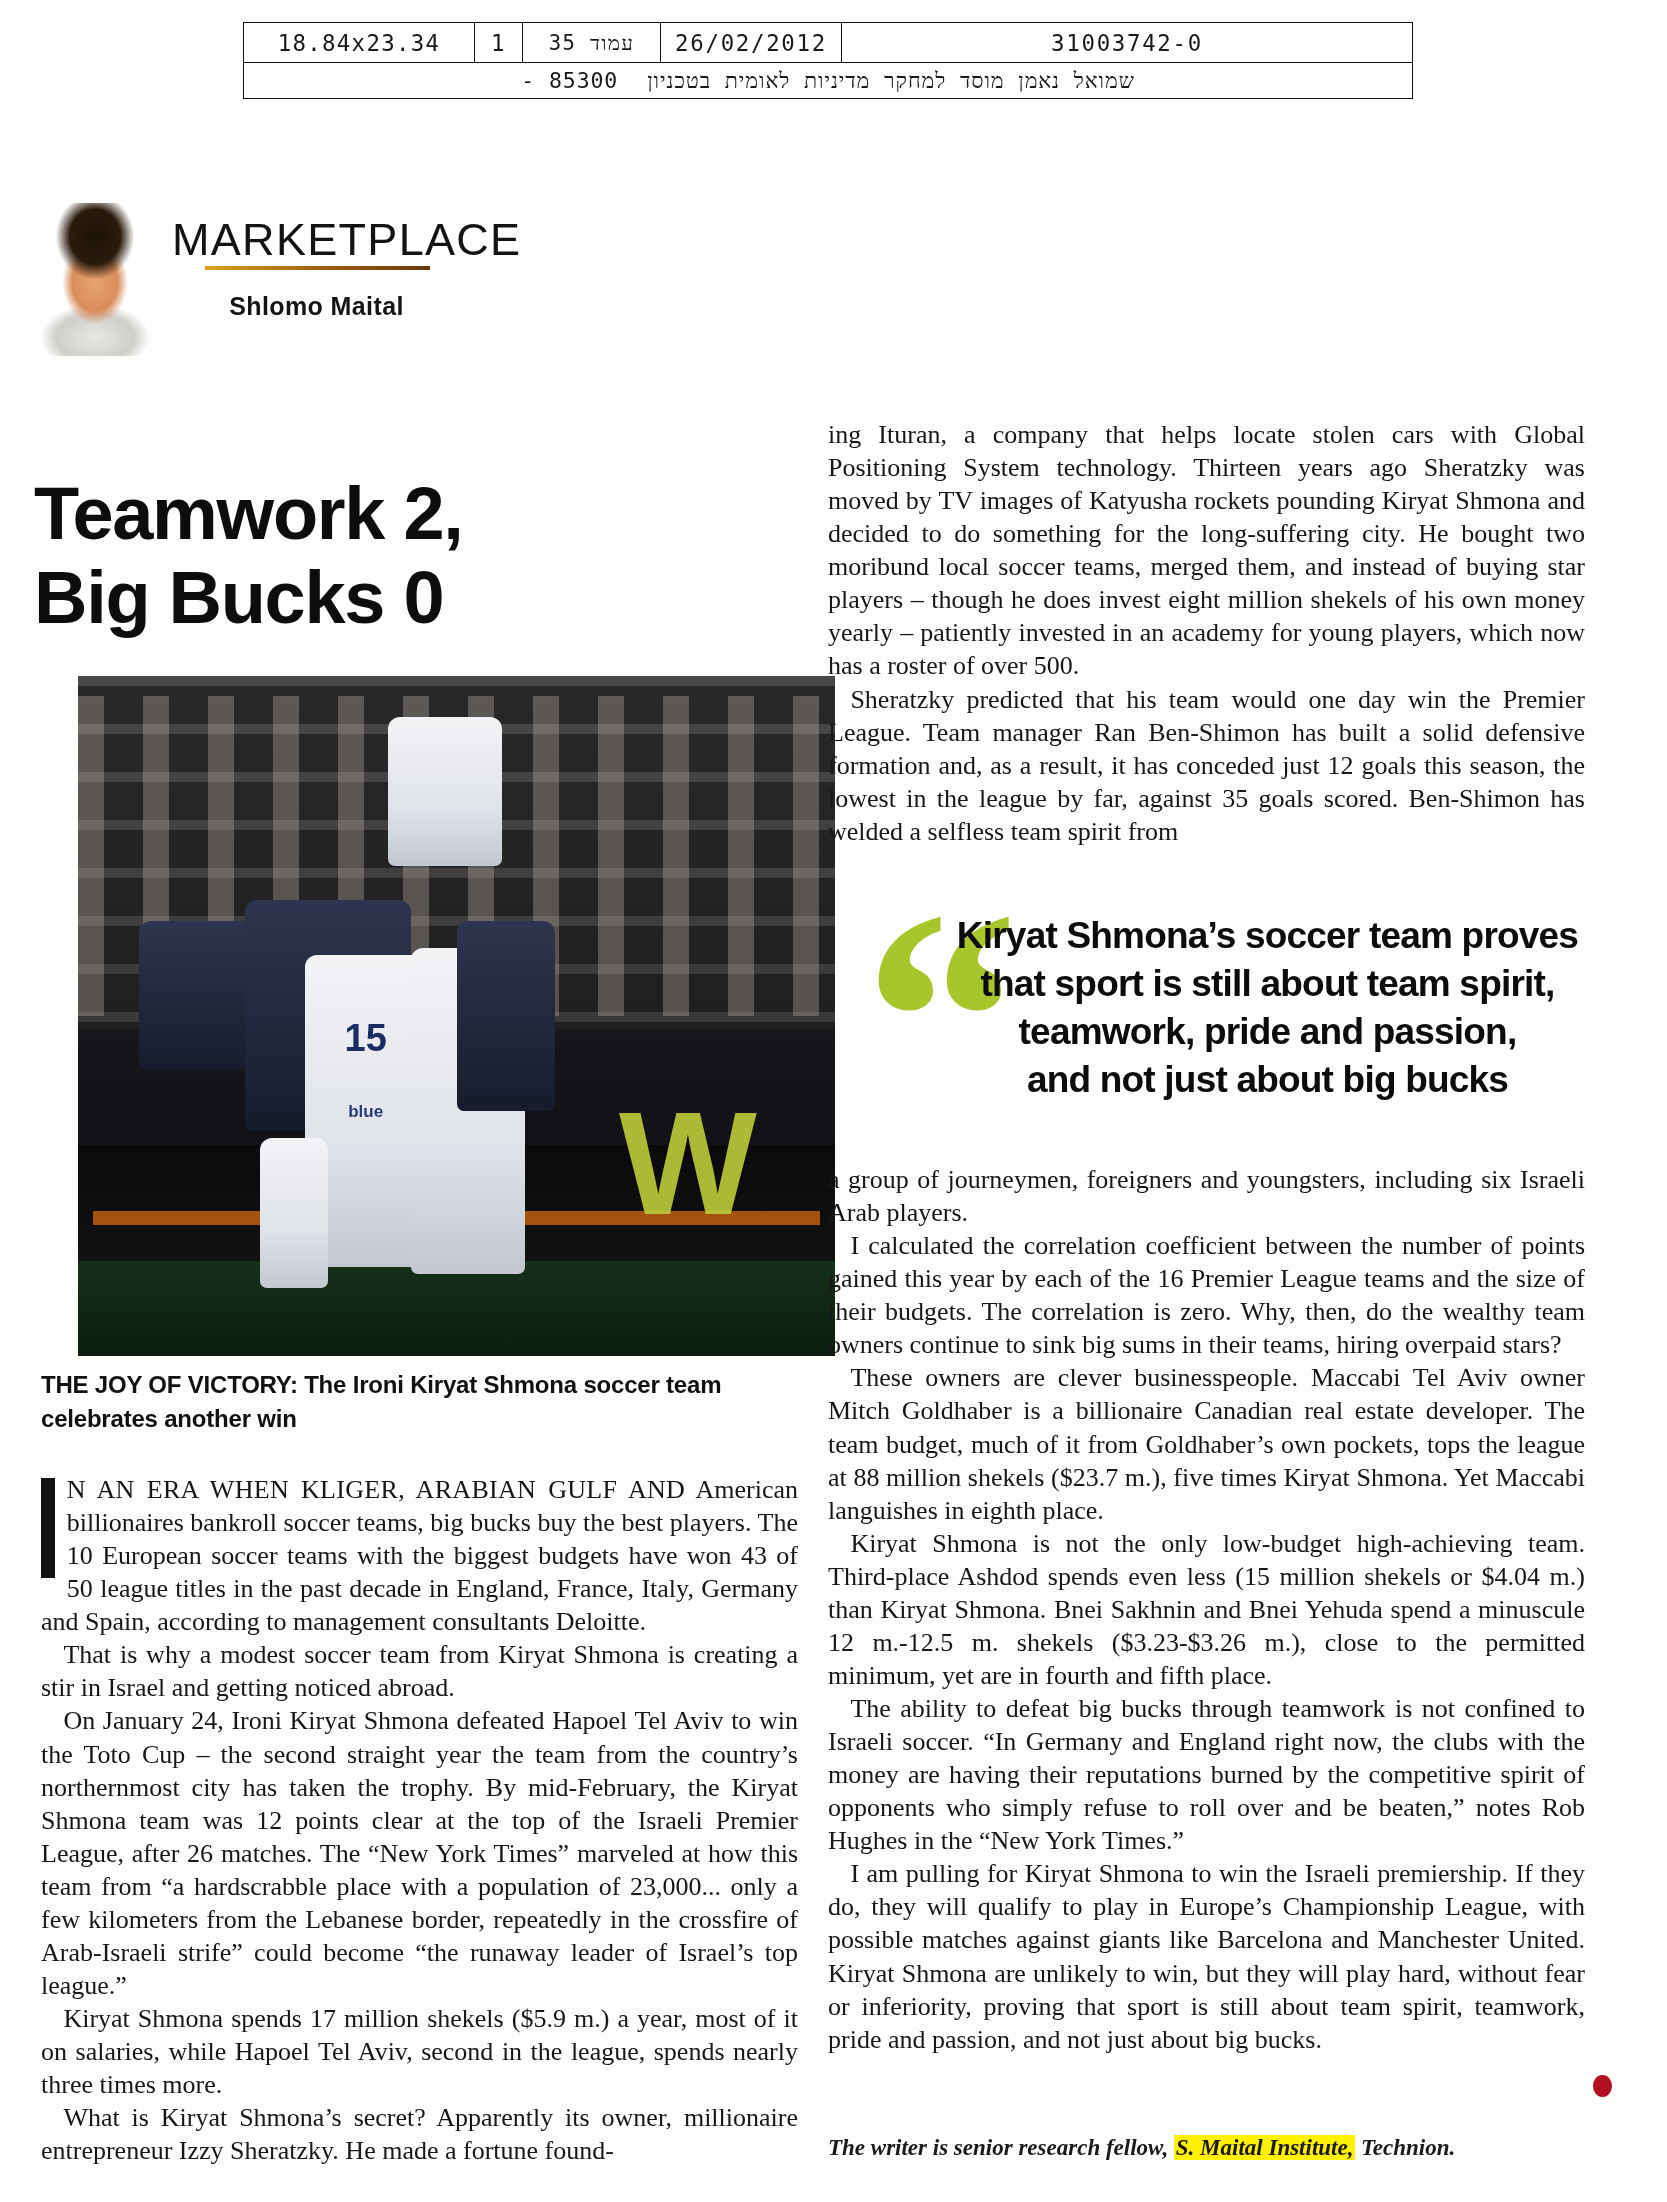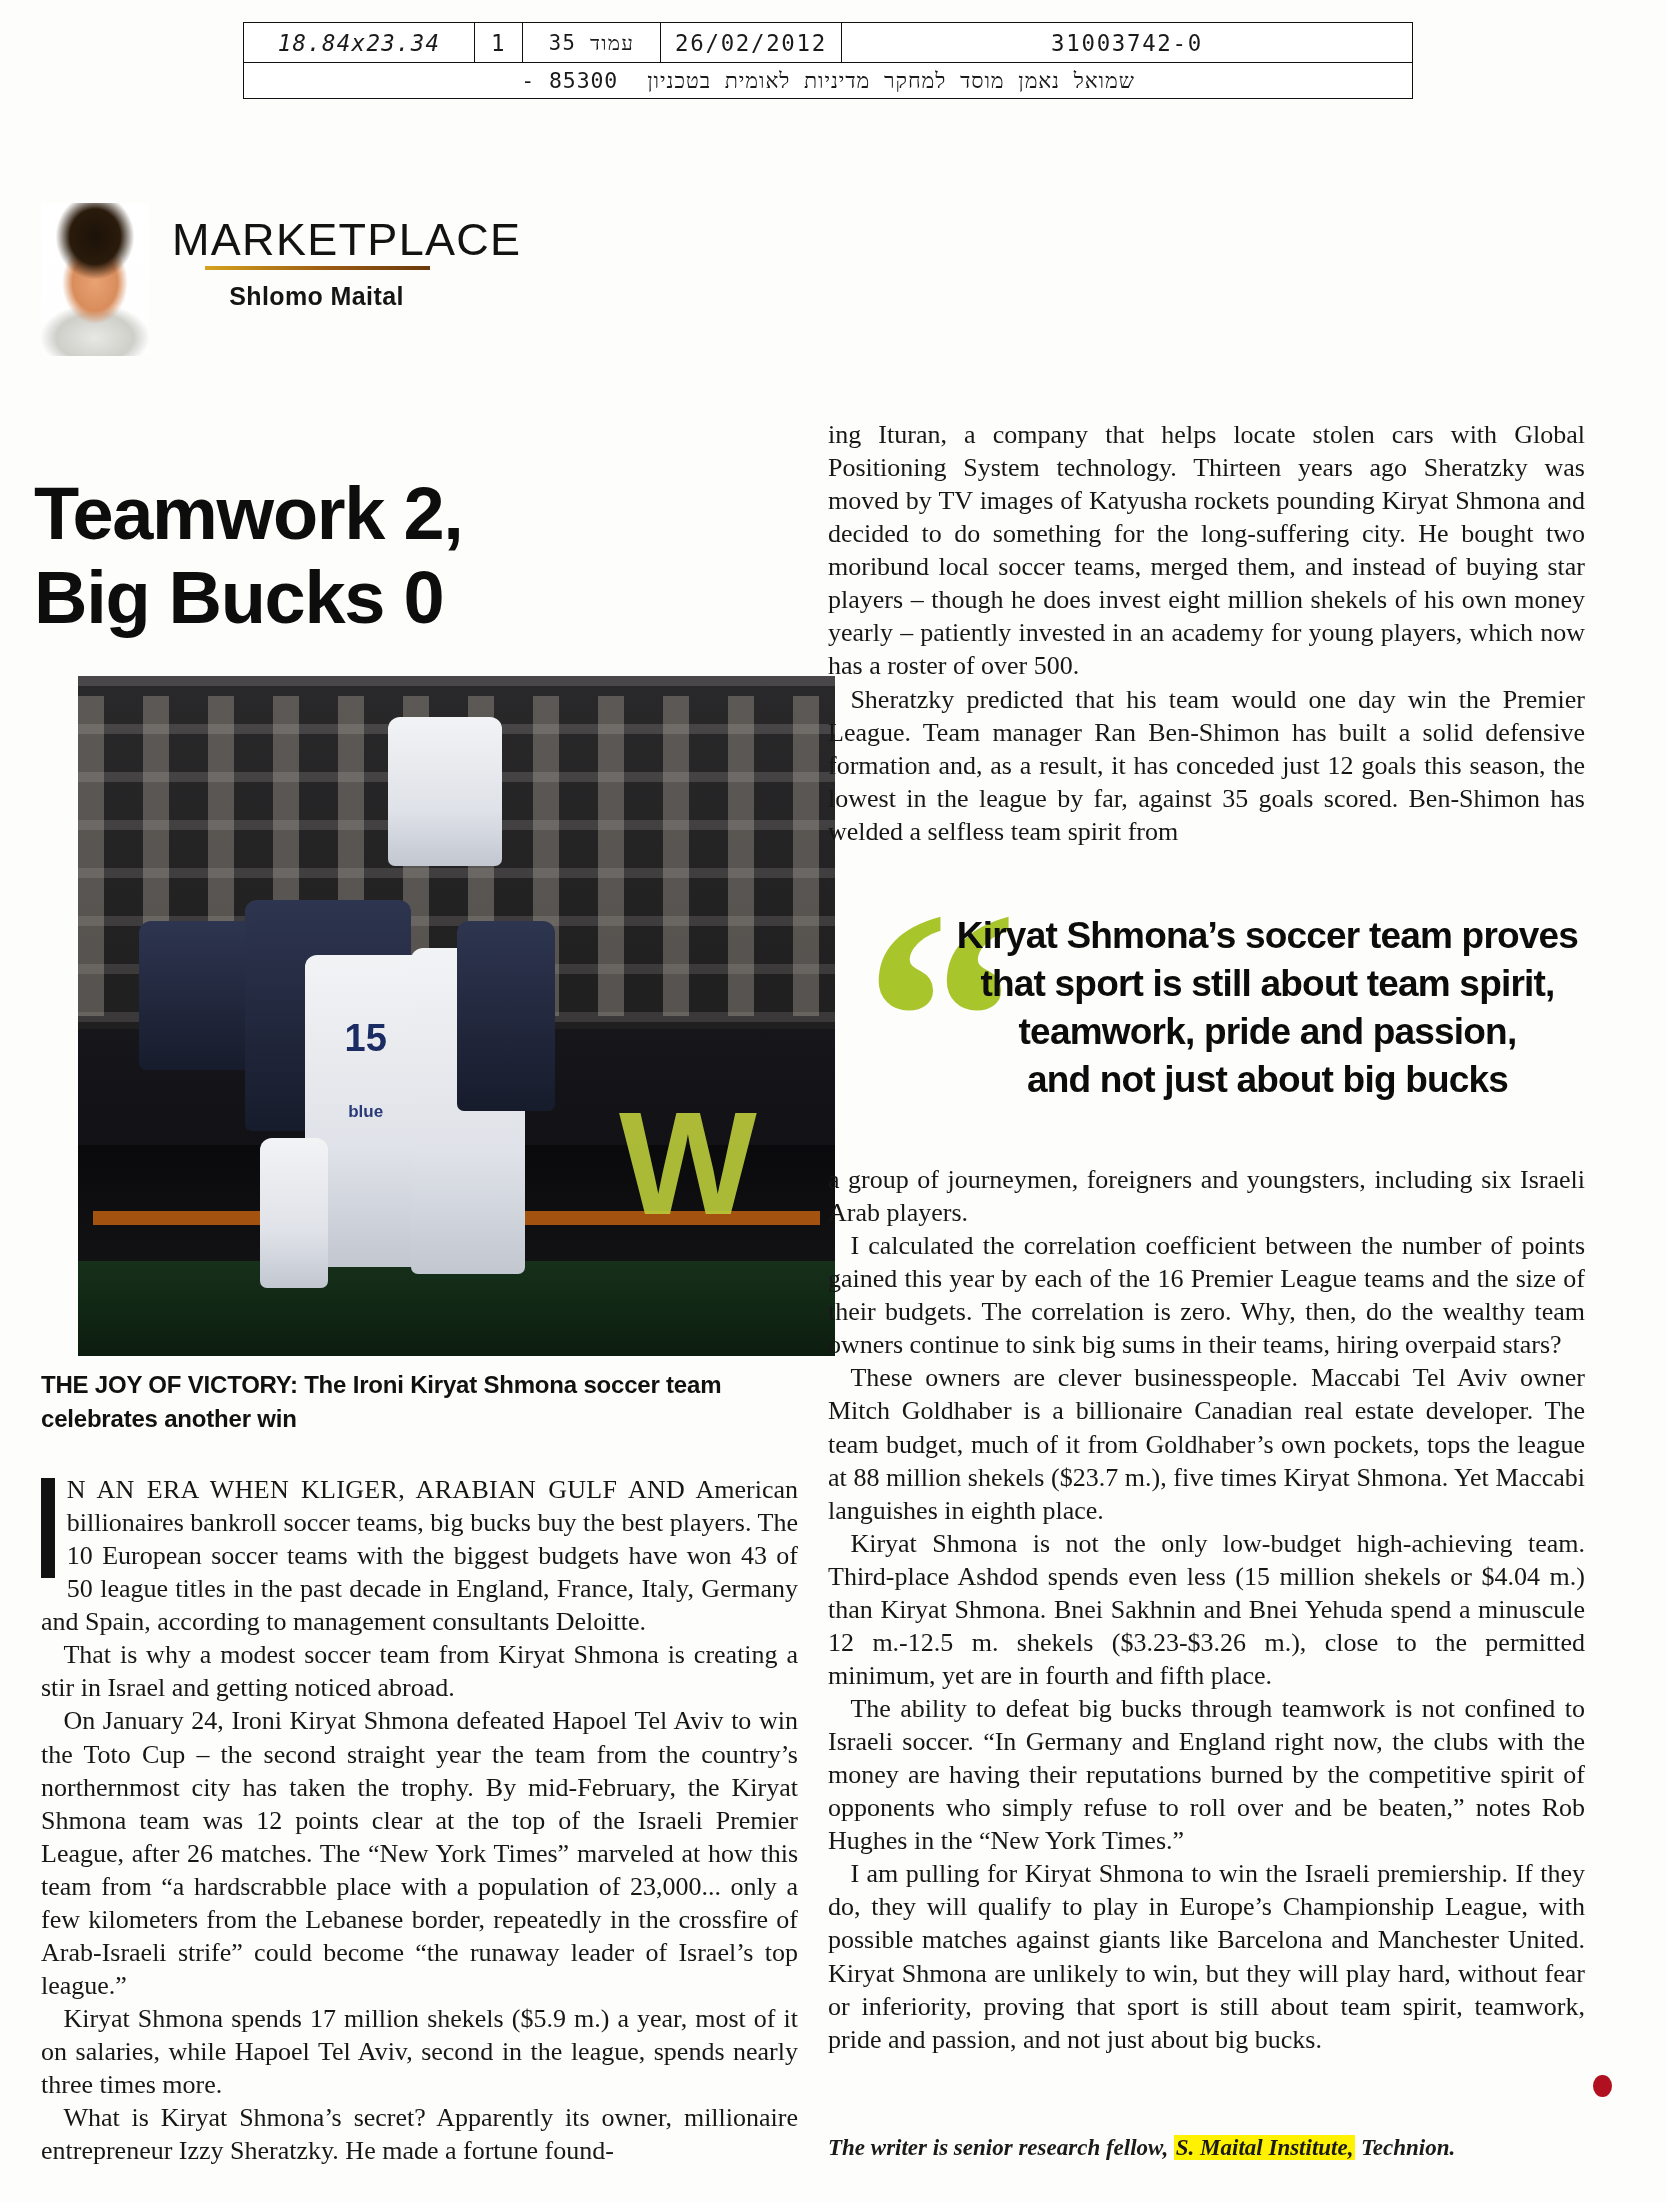--- a/index.html
+++ b/index.html
@@ -37,21 +37,21 @@
     display: flex;
     align-items: center;
     justify-content: center;
     font-size: 22.4px;
     letter-spacing: 1.3px;
     padding: 0 8.6px;
     box-sizing: border-box;
     white-space: nowrap;
   }
   .stamp-cell:last-child { border-right: none; }
-  .sc-dim   { width: 231px; font-style: italic; }
+  .sc-dim   { width: 231px; }
   .sc-page  { width: 48px; }
   .sc-heb   { width: 138px; font-size: 20.6px; }
   .sc-title { width: 465px; font-size: 28px; letter-spacing: 4.3px; font-family:"DejaVu Serif", serif;}
   .sc-date  { width: 181px; letter-spacing: 1.7px; }
   .sc-id    { flex: 1; letter-spacing: 1.7px; text-align: right; }
 
   .stamp-row2 {
     border: 1.7px solid #111;
     border-top: none;
     height: 36px;
@@ -98,21 +98,21 @@
     line-height: 1;
   }
   #marketplace-rule {
     margin-top: 4.3px;
     margin-left: 33px;
     width: 225px;
     height: 4.3px;
     background: linear-gradient(90deg,#d6a31d 0%, #9b5a12 55%, #6a3a0c 100%);
   }
   #author-name {
-    margin-top: 12px;
+    margin-top: 22px;
     text-align: center;
     width: 258px;
     margin-left: 15.5px;
     font-family: "Liberation Sans", sans-serif;
     font-weight: 700;
     font-size: 25px;
     letter-spacing: 0.4px;
     color: #151515;
   }
 

